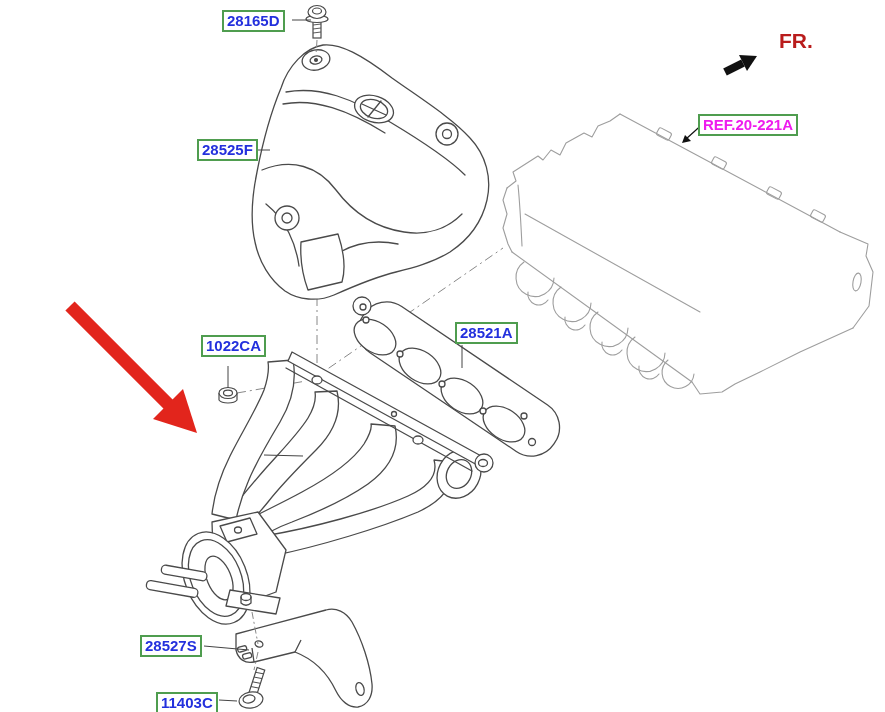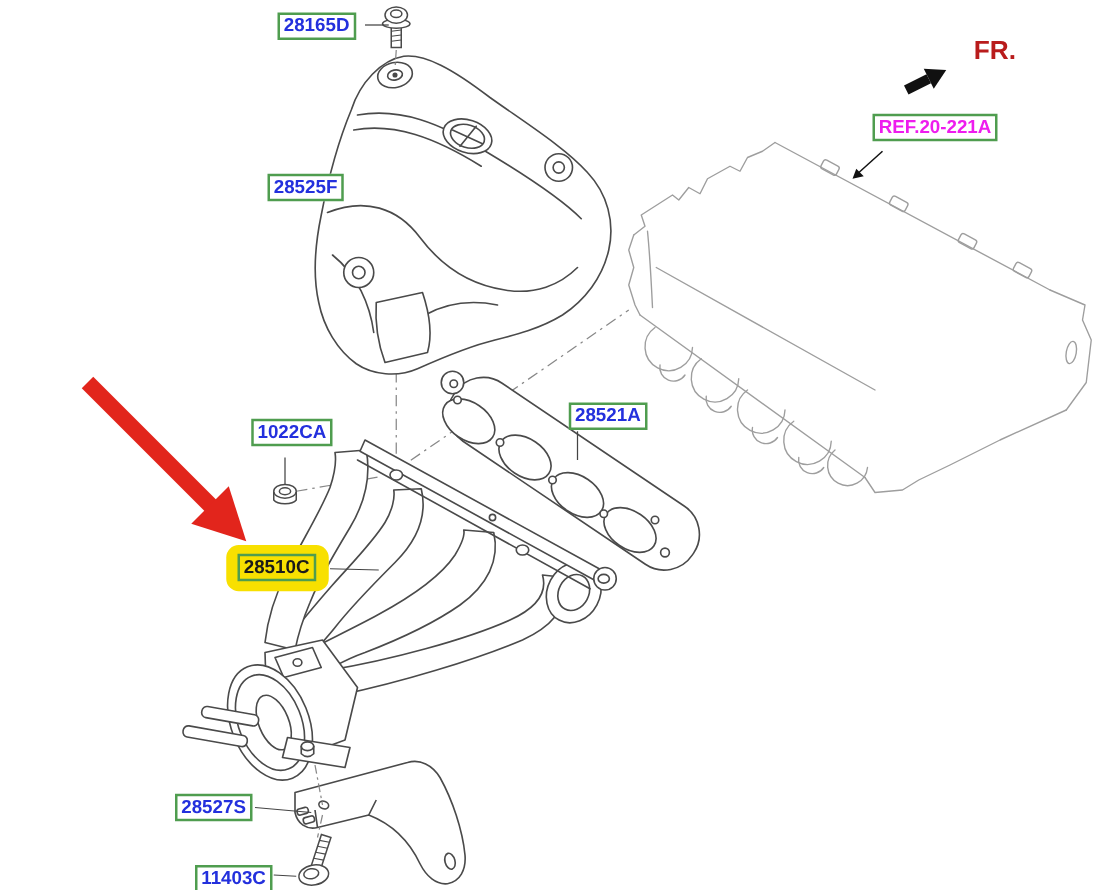--- a/index.html
+++ b/index.html
@@ -201,24 +201,21 @@
     <polygon points="757,56 739,55 747,71" fill="#111"></polygon>
   </g>
 
   <g>
     <path d="M70 306 L170 406" stroke="#e2251c" stroke-width="13"></path>
     <polygon points="197,433 183,389 153,419" fill="#e2251c"></polygon>
   </g>
 </svg>
 
   <div class="plabel" style="left:222px;top:10px">28165D</div>
-  <div class="plabel" style="left:214px;top:139px">28525F</div>
-  <div class="plabel magenta" style="left:698px;top:91px">REF.20-221A</div>
+  <div class="plabel" style="left:197px;top:139px">28525F</div>
+  <div class="plabel magenta" style="left:698px;top:114px">REF.20-221A</div>
   <div class="plabel" style="left:455px;top:322px">28521A</div>
   <div class="plabel" style="left:201px;top:335px">1022CA</div>
-  <div class="hl" style="left:181px;top:436px">
-    <span class="plabel dark">28510C</span>
-  </div>
   <div class="plabel" style="left:140px;top:635px">28527S</div>
   <div class="plabel" style="left:156px;top:692px">11403C</div>
 
   <div class="fr">FR.</div>
 </div>
 
 </body></html>

